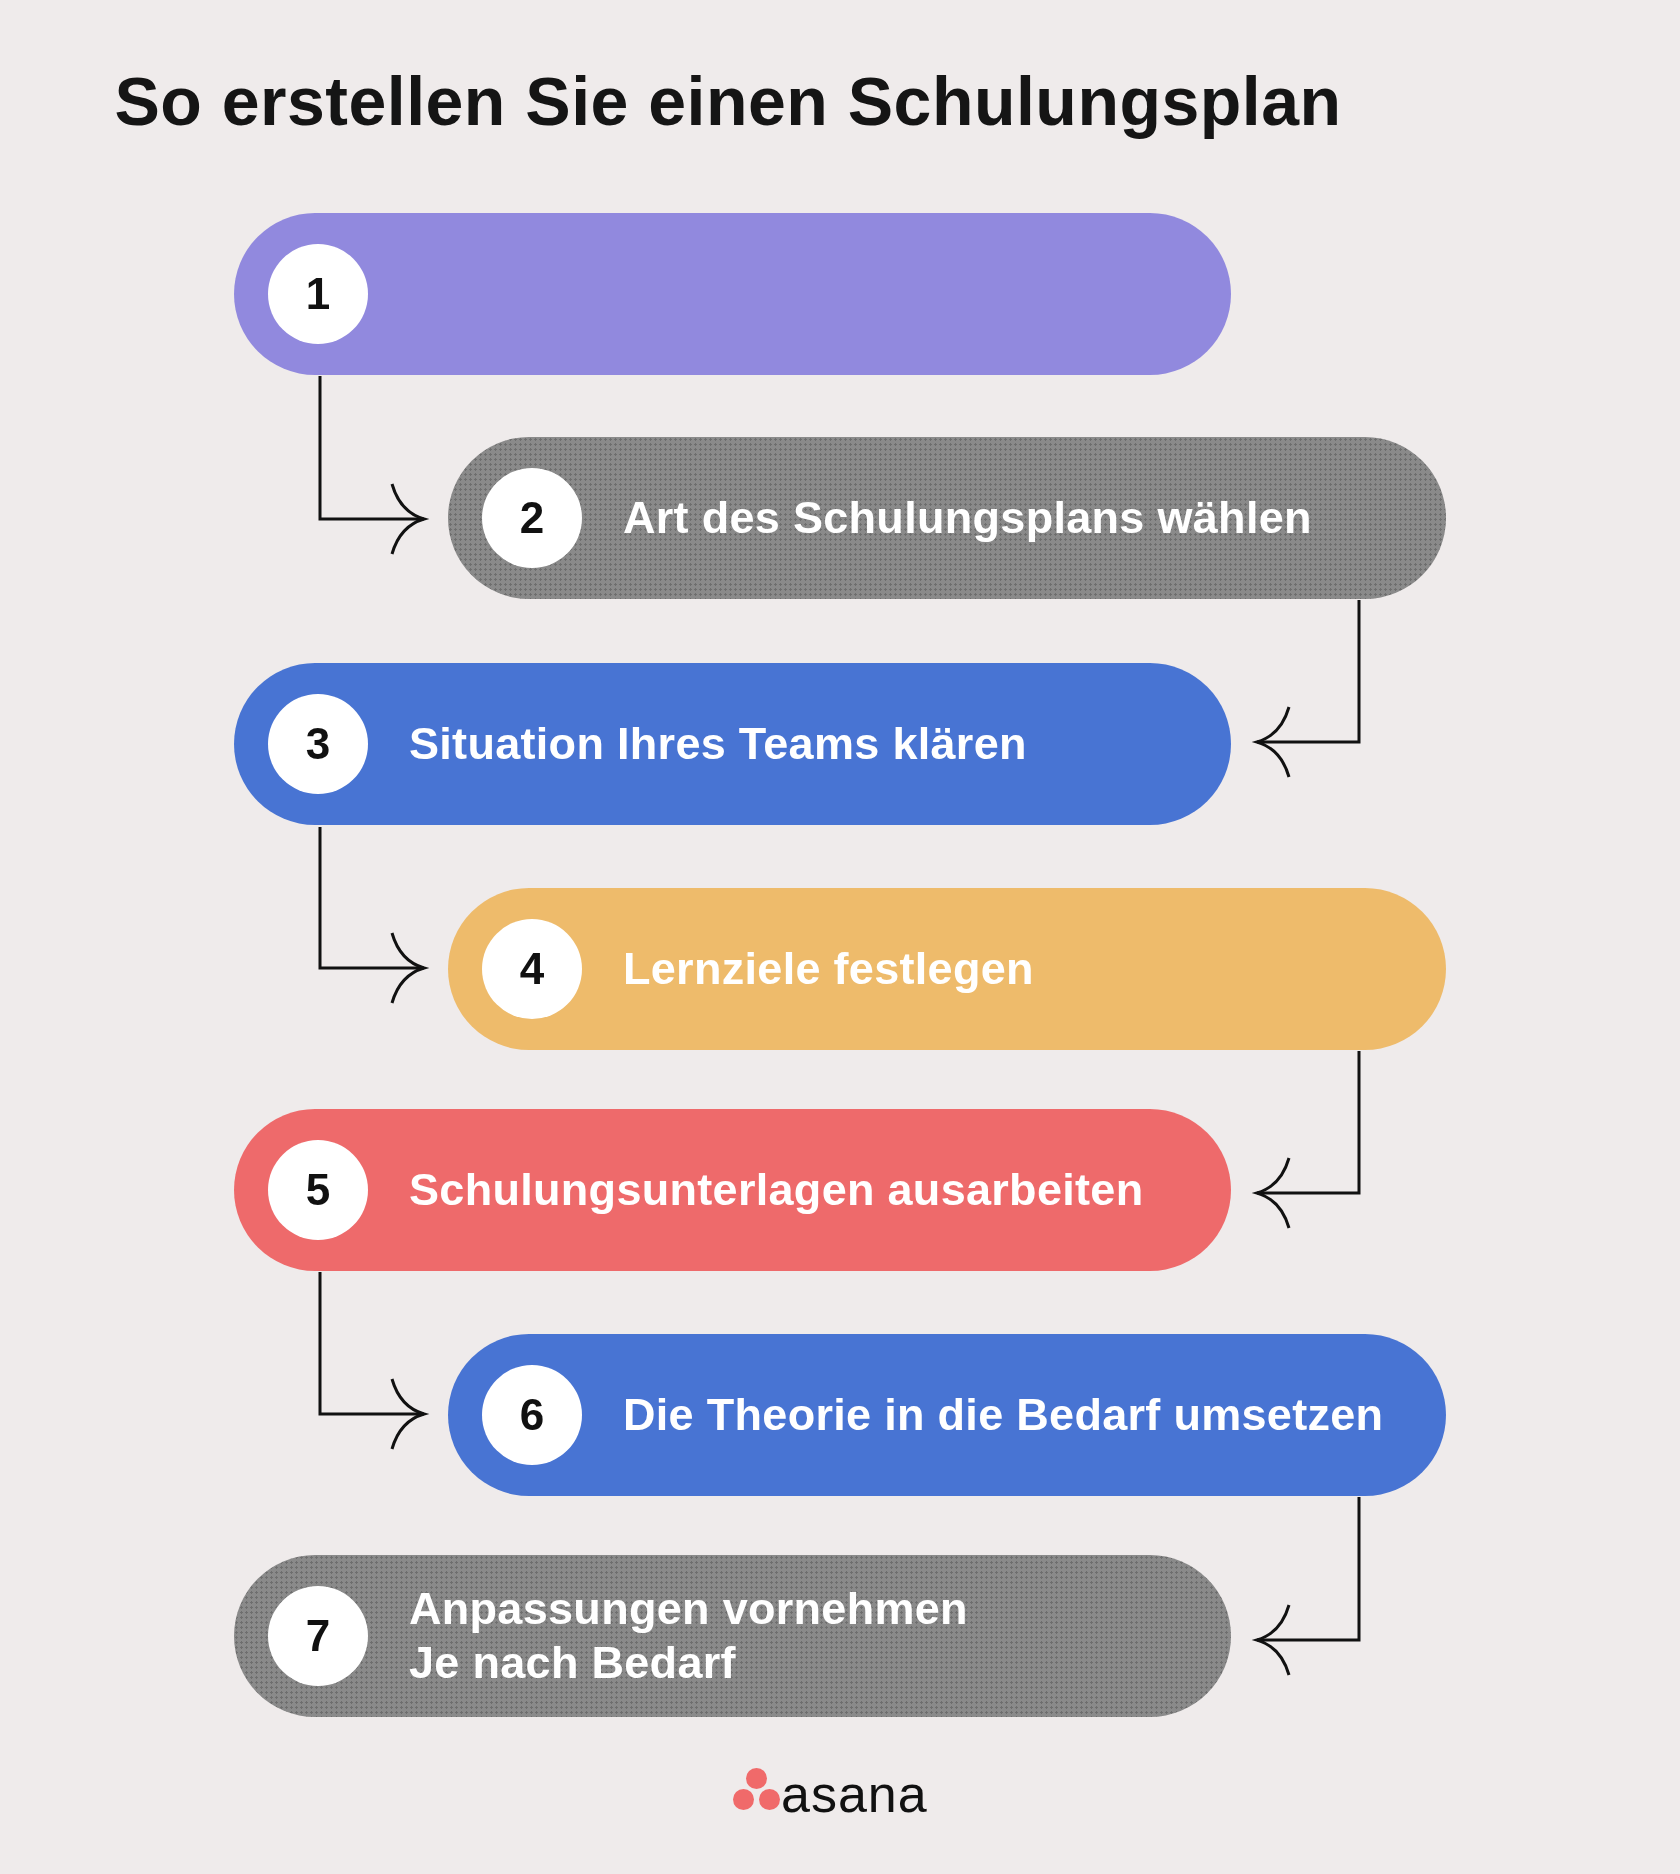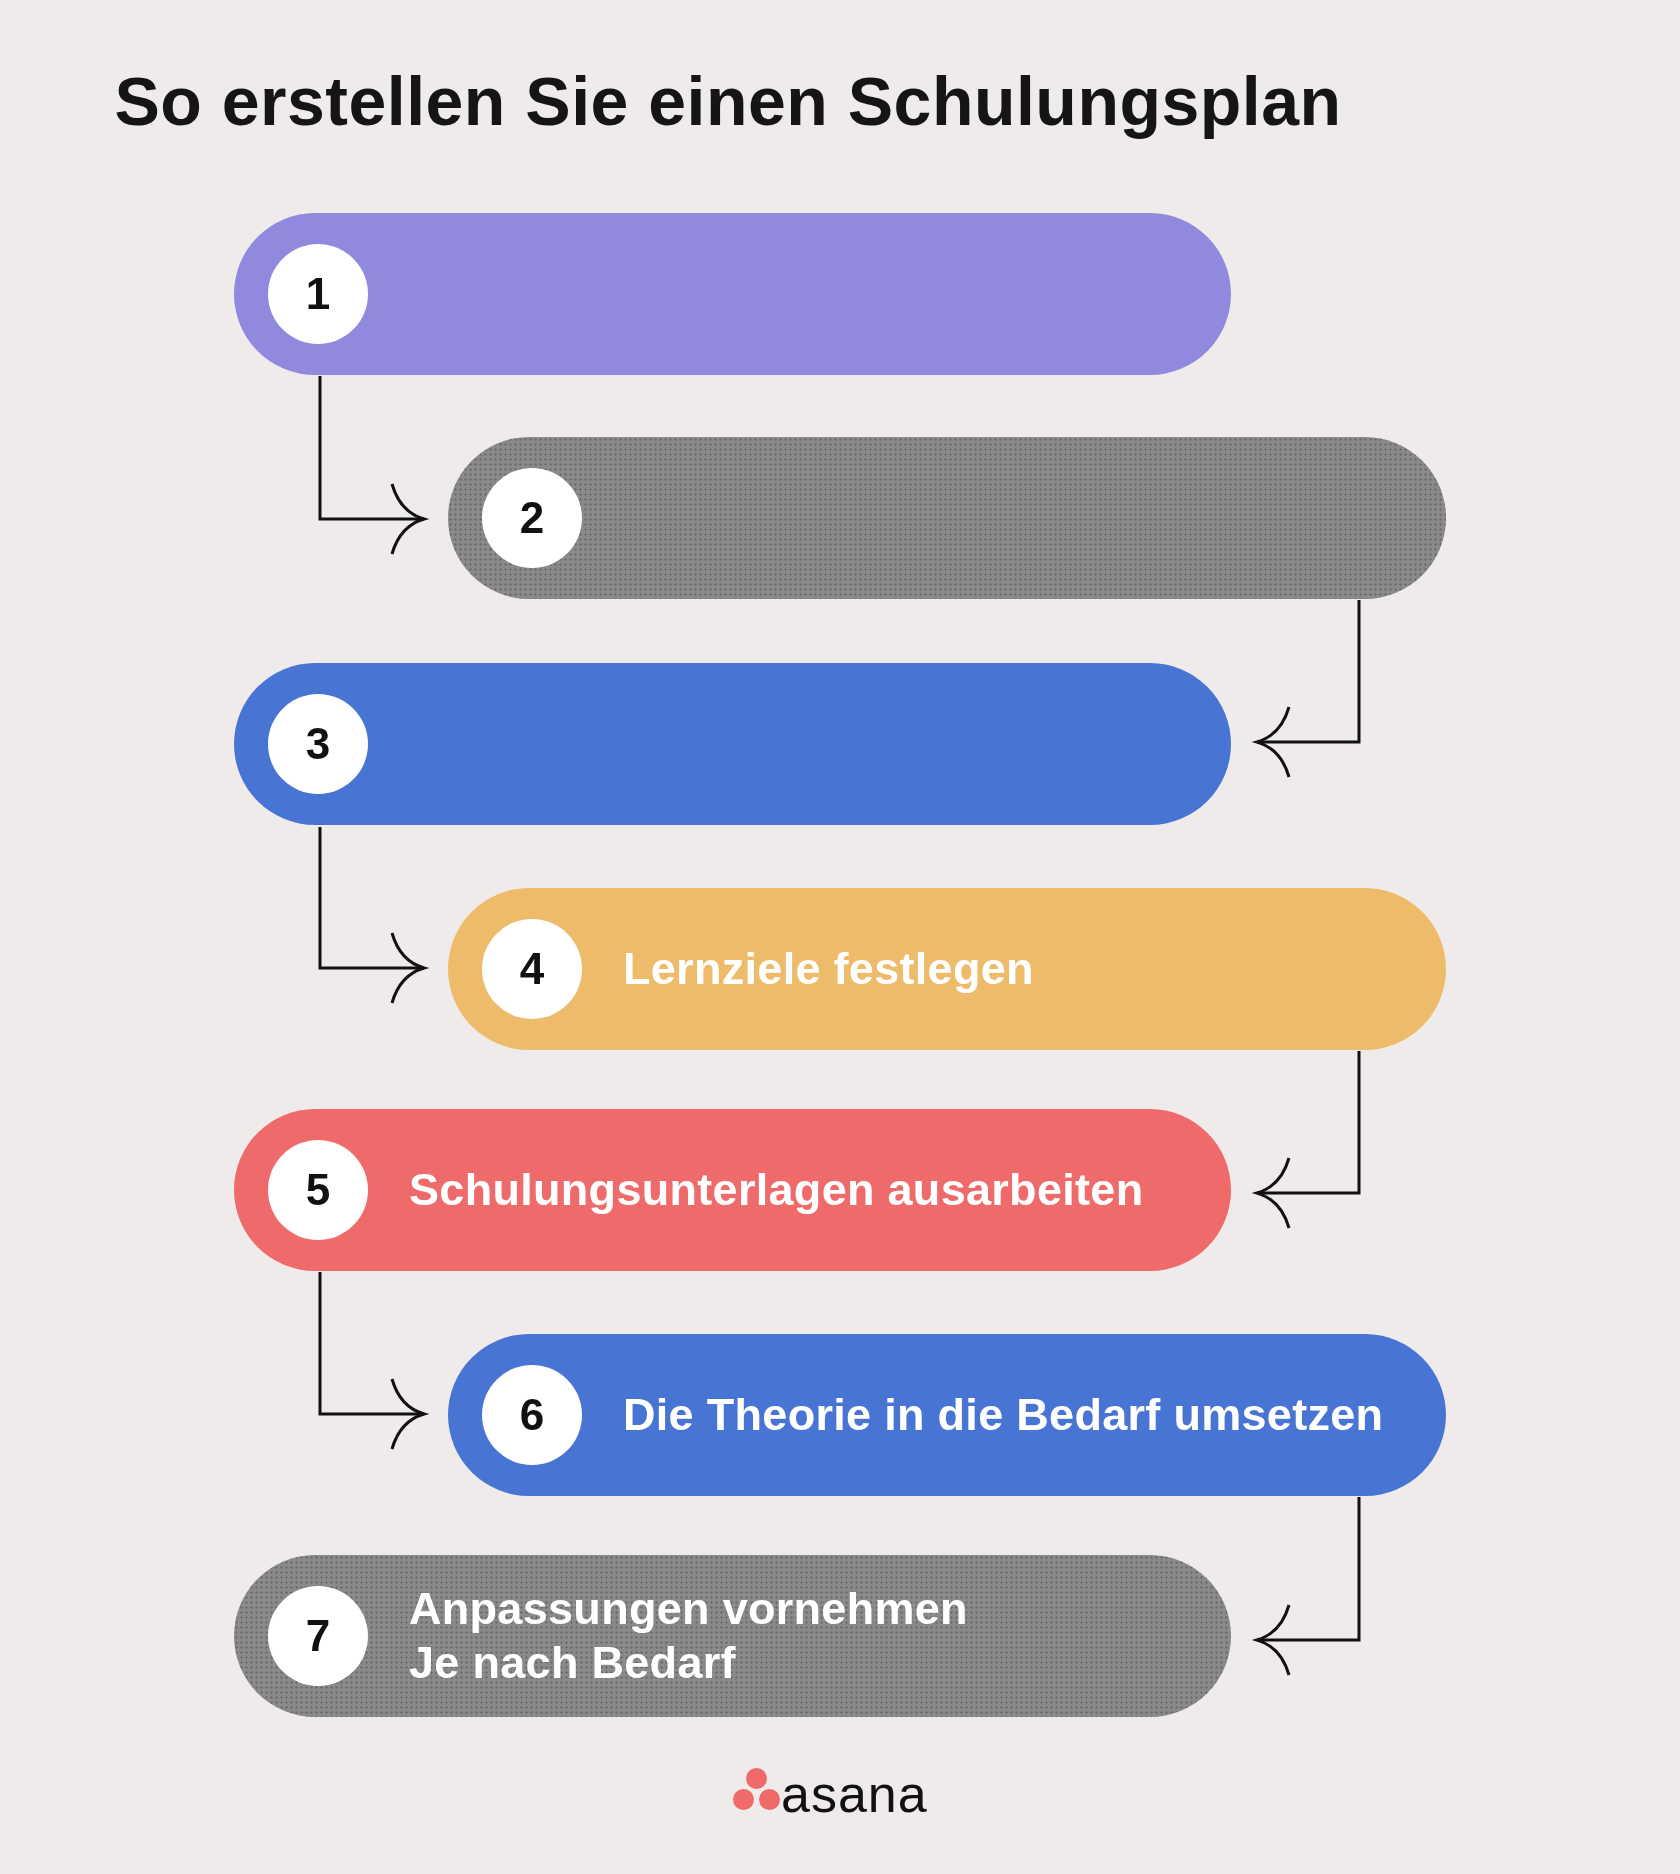--- a/index.html
+++ b/index.html
@@ -69,24 +69,30 @@
     <path d="M1289 1605 Q1281 1633 1257 1640 Q1281 1647 1289 1675"></path>
   </g>
 </svg>
 
 <div class="pill left" style="top: 213px; background-color: rgb(145, 137, 222);">
   <div class="circle">1</div>
 </div>
 
 <div class="pill right grey" style="top: 437px; background-color: rgb(138, 138, 138);">
   <div class="circle">2</div>
+  <div class="label">
+      <span class="line">Art des Schulungsplans wählen</span>
+    </div>
 </div>
 
 <div class="pill left" style="top: 663px; background-color: rgb(72, 116, 211);">
   <div class="circle">3</div>
+  <div class="label">
+      <span class="line">Situation Ihres Teams klären</span>
+    </div>
 </div>
 
 <div class="pill right" style="top: 888px; background-color: rgb(238, 187, 107);">
   <div class="circle">4</div>
   <div class="label">
       <span class="line">Lernziele festlegen</span>
     </div>
 </div>
 
 <div class="pill left" style="top: 1109px; background-color: rgb(238, 106, 107);">

